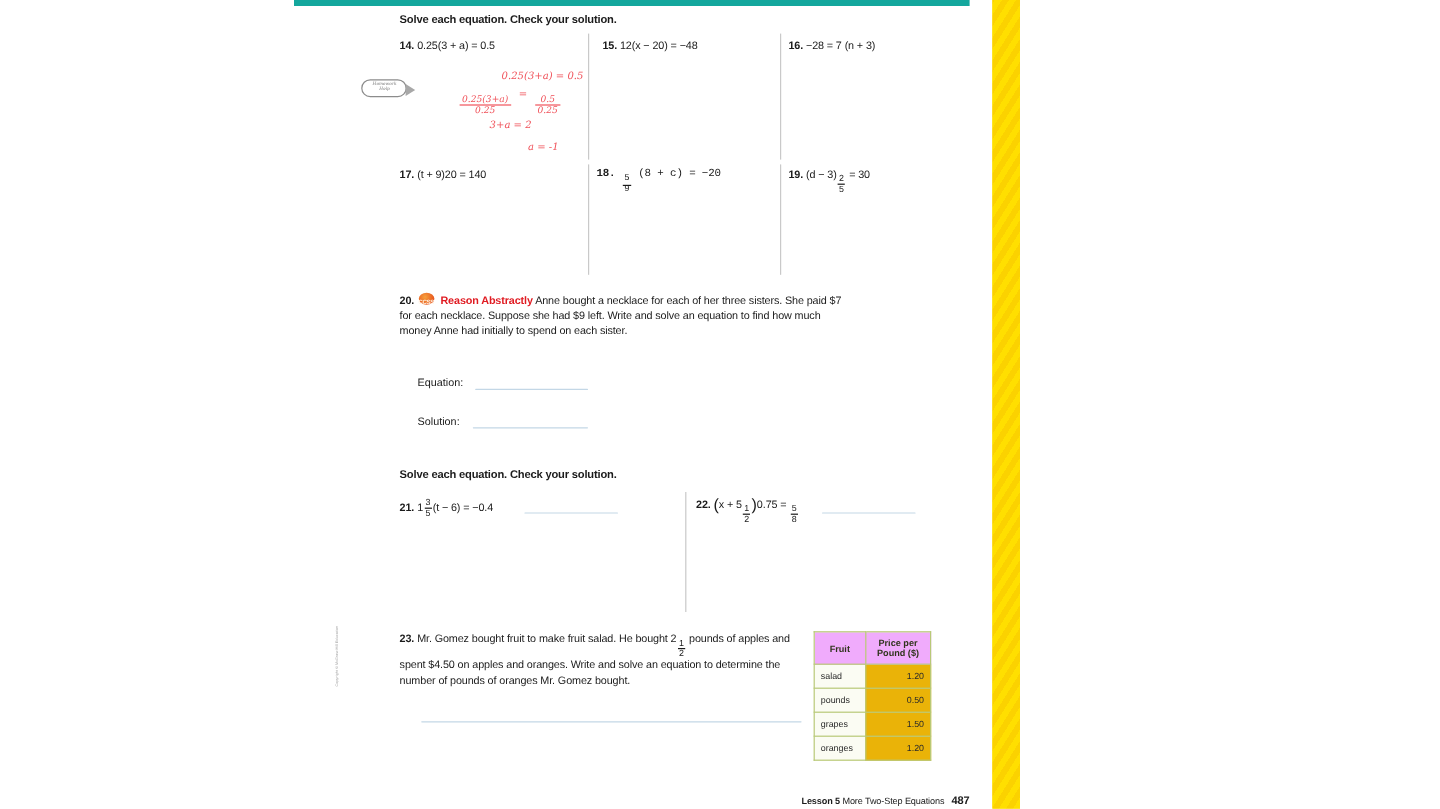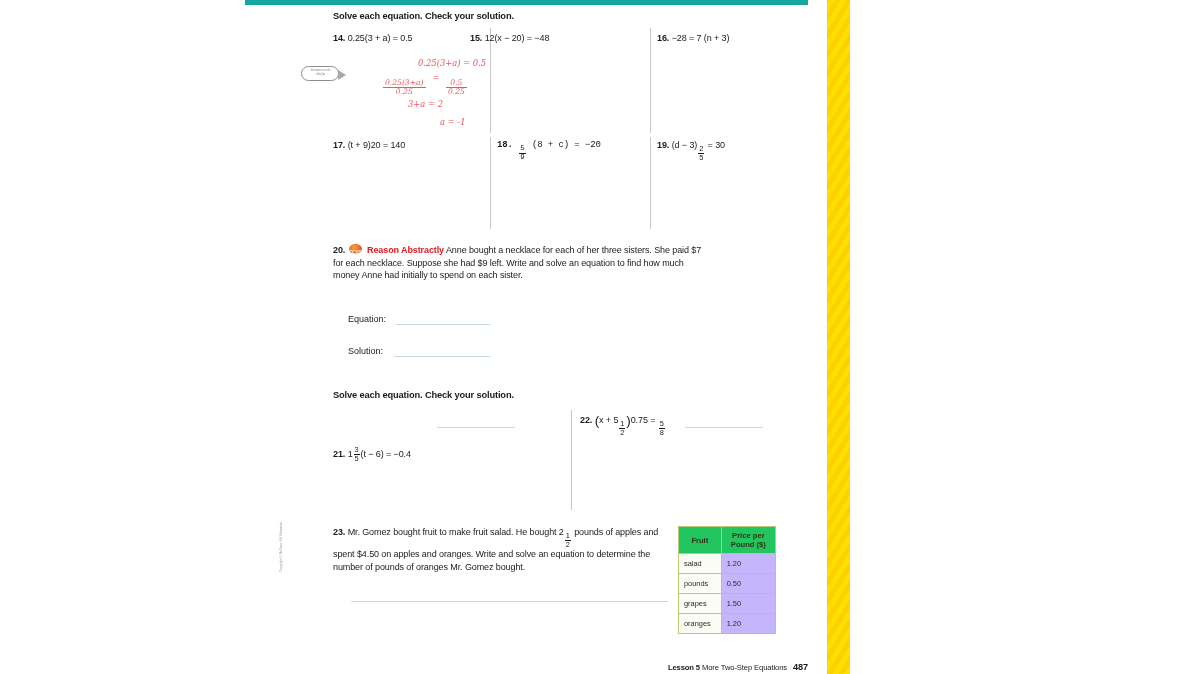--- a/index.html
+++ b/index.html
@@ -195,36 +195,36 @@
     border-collapse: collapse;
     font-size: 7.4px;
     color: #2a2a2a;
   }
   .fruit-table th, .fruit-table td {
     border: 1px solid #b8c977;
     padding: 4px 5px;
     height: 20px;
   }
   .fruit-table th {
-    background: #22c55e;
+    background: #f0abfc;
     font-weight: bold;
     text-align: center;
     font-size: 7.6px;
     color: #30341c;
     line-height: 9px;
     height: 27px;
   }
   .fruit-table td.fruit-name {
     background: #fbfcf3;
     text-align: left;
     width: 44%;
   }
   .fruit-table td.fruit-price {
-    background: #c4b5fd;
-    text-align: left;
+    background: #eab308;
+    text-align: right;
   }
 
   
   .footer {
     position: absolute;
     left: 400px; top: 662px;
     width: 408px;
     text-align: right;
     font-size: 7.6px;
     color: #1b1b1b;
@@ -272,21 +272,21 @@
       <span class="hfr">
         <span class="n">0.5</span>
         <span class="d">0.25</span>
       </span>
     </div>
 
     <div class="hand" style="left:408px; top:99px;">3+a = 2</div>
     <div class="hand" style="left:420px; top:117px;margin-left:20px;">a = -1</div>
 
     <div class="vdiv" style="left:490px; top:28px; height:105px;"></div>
-    <div class="prob" style="left:470px; top:32px;">
+    <div class="prob" style="left:502px; top:32px;">
       <span class="num">15.</span>
       <span>12(x − 20) = −48</span>
     </div>
 
     <div class="vdiv" style="left:650px; top:28px; height:105px;"></div>
     <div class="prob" style="left:657px; top:32px;">
       <span class="num">16.</span>
       <span>−28 = 7 (n + 3)</span>
     </div>
 
@@ -325,21 +325,21 @@
     </div>
 
     <div class="blank-label" style="left:348px; top:314px;">Equation:</div>
     <div class="blank-line" style="left:396px; top:324px; width:94px;"></div>
 
     <div class="blank-label" style="left:348px; top:346px;">Solution:</div>
     <div class="blank-line" style="left:394px; top:356px; width:96px;"></div>
 
     <div class="dirhead" style="left:333px; top:390px;">Solve each equation. Check your solution.</div>
 
-    <div class="prob" style="left:333px; top:415px;margin-top:31px;">
+    <div class="prob" style="left:333px; top:415px;">
       <span class="num">21.</span>
       <span class="mixed">
         <span class="whole">1</span>
           <span class="fr">
           <span class="n">3</span>
           <span class="d">5</span>
         </span>
       </span><span>(t − 6) = −0.4</span>
     </div>
     <div class="blank-line" style="left:437px; top:427px; width:78px;"></div>

